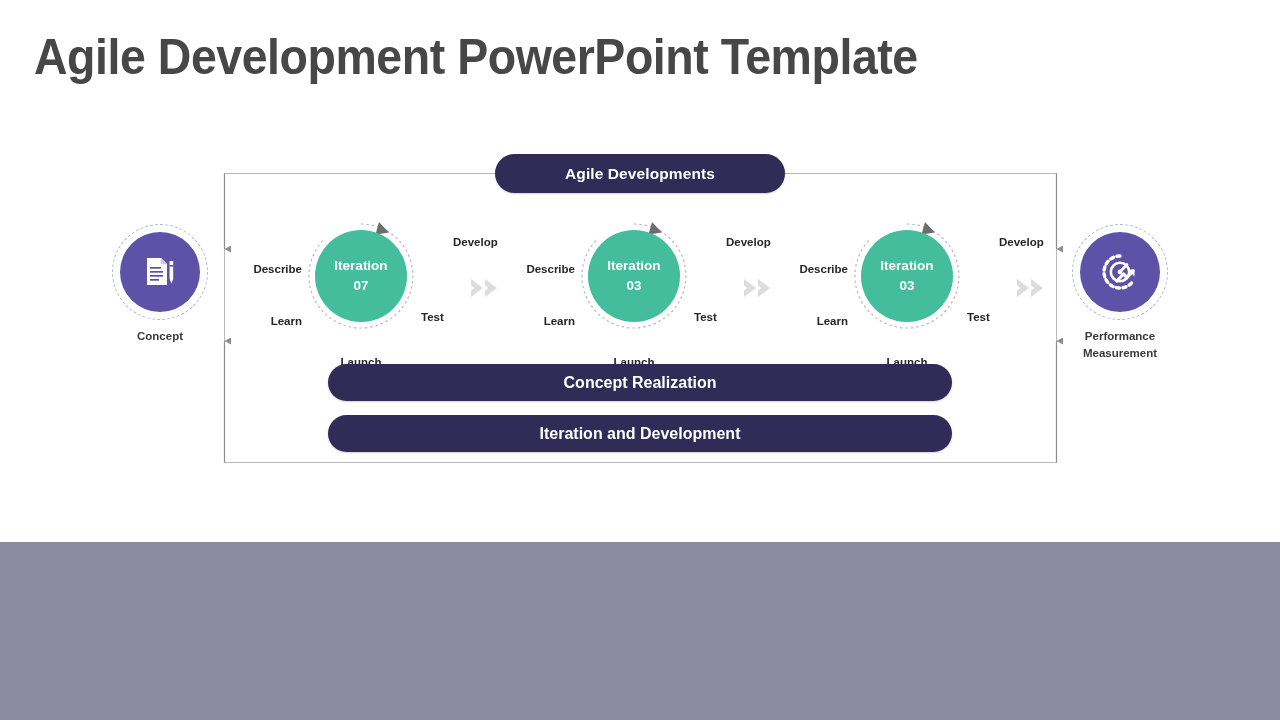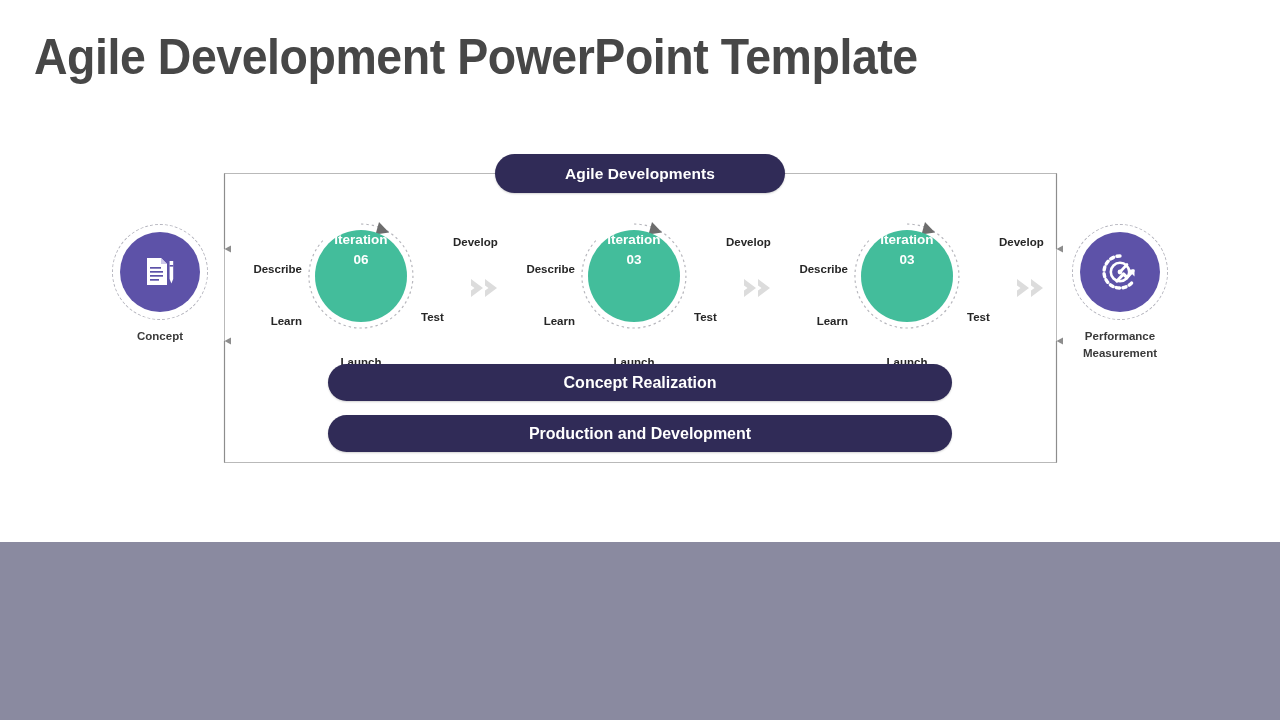--- a/index.html
+++ b/index.html
@@ -151,20 +151,21 @@
     left: 0;
     top: 0;
     width: 92px;
     height: 92px;
     border-radius: 50%;
     background: #43BD9B;
     color: #ffffff;
     display: flex;
     flex-direction: column;
     align-items: center;
+    justify-content: center;
     font-size: 13.5px;
     font-weight: bold;
     line-height: 1.45;
   }
 
   .it-lbl {
     position: absolute;
     font-size: 11.5px;
     font-weight: bold;
     color: #262626;
@@ -272,21 +273,21 @@
     </div>
   </div>
 
   <div class="iteration" id="iteration-1">
     <svg class="arc" viewBox="0 0 112 112" xmlns="http://www.w3.org/2000/svg">
       <path d="M56 4 a52 52 0 1 1 -36.8 15.2" fill="none" stroke="#b7b7bd" stroke-width="1.2" stroke-dasharray="2.4 3"></path>
       <path d="M74 2 L84 12.5 L70.5 14.5 Z" fill="#6d6d6d"></path>
     </svg>
     <div class="disc">
       <span>Iteration</span>
-      <span>06</span>
+      <span>07</span>
     </div>
     <span class="it-lbl describe">Describe</span>
     <span class="it-lbl develop">Develop</span>
     <span class="it-lbl learn">Learn</span>
     <span class="it-lbl test">Test</span>
     <span class="it-lbl launch">Launch</span>
   </div>
 
   <div class="iteration" id="iteration-2">
     <svg class="arc" viewBox="0 0 112 112" xmlns="http://www.w3.org/2000/svg">
@@ -328,17 +329,17 @@
     <path d="M1 2 L13 11 L1 20 L1 13.5 L4.5 11 L1 8.5 Z" fill="#dcdcdc"></path>
     <path d="M15 2 L27 11 L15 20 L15 13.5 L18.5 11 L15 8.5 Z" fill="#dcdcdc"></path>
   </svg>
   <svg class="chevrons" id="chevron-3" viewBox="0 0 36 22" xmlns="http://www.w3.org/2000/svg">
     <path d="M1 2 L13 11 L1 20 L1 13.5 L4.5 11 L1 8.5 Z" fill="#dcdcdc"></path>
     <path d="M15 2 L27 11 L15 20 L15 13.5 L18.5 11 L15 8.5 Z" fill="#dcdcdc"></path>
   </svg>
 
   <div class="pill" id="pill-concept-realization">Concept Realization</div>
 
-  <div class="pill" id="pill-production">Production and Development</div>
+  <div class="pill" id="pill-production">Iteration and Development</div>
 
 </div>
 
 <div id="bottom-band"></div>
 
 </body></html>

